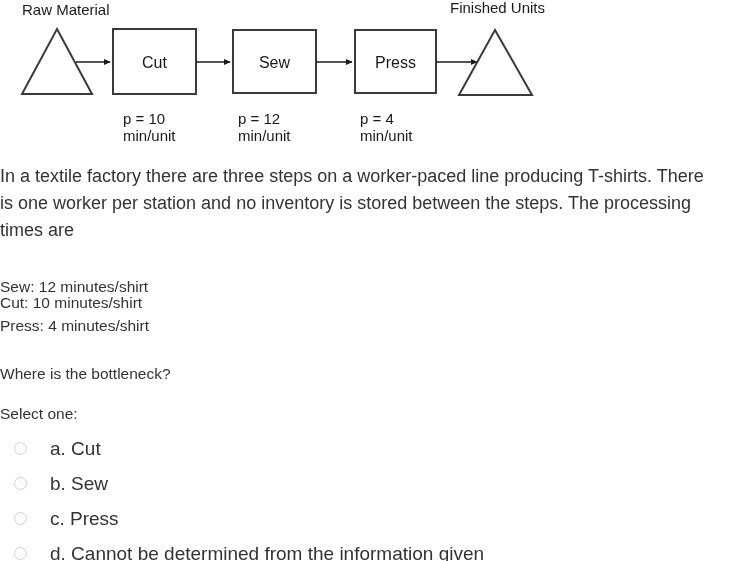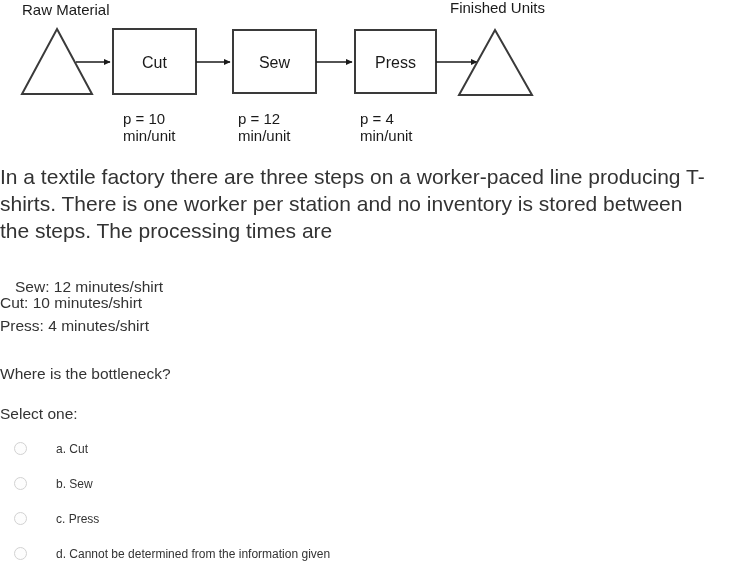--- a/index.html
+++ b/index.html
@@ -63,26 +63,26 @@
     line-height: 20px;
     color: #333333;
     white-space: nowrap;
   }
   #question-intro {
     top: 163px;
     left: 0;
     width: 753px;
     white-space: normal;
     line-height: 27px;
-    font-size: 21px;
+    font-size: 18px;
     padding-right: 40px;
     box-sizing: border-box;
   }
   #time-cut   { top: 245px; margin-top: 48px; }
-  #time-sew   { top: 277px; padding-left: 15px; }
+  #time-sew   { top: 277px; }
   #time-press { top: 316px; }
   #question-prompt { top: 364px; }
   #select-one-label { top: 404px; }
 
   
   #options-list {
     position: absolute;
     left: 0;
     top: 431px;
     width: 600px;
@@ -97,23 +97,23 @@
     width: 13px;
     height: 13px;
     border-radius: 50%;
     border: 1.5px solid #d2d2d2;
     background: #fdfdfd;
     box-sizing: border-box;
     margin-left: 14px;
     flex: 0 0 auto;
   }
   .option-label {
-    font-size: 12px;
+    font-size: 19px;
     color: #333333;
-    margin-left: 29px;
+    margin-left: 23px;
     white-space: nowrap;
     text-align: right;
   }
 </style>
 </head>
 <body>
 
 <div id="process-diagram">
   <svg width="753" height="152" viewBox="0 0 753 152" xmlns="http://www.w3.org/2000/svg">
     <defs>

